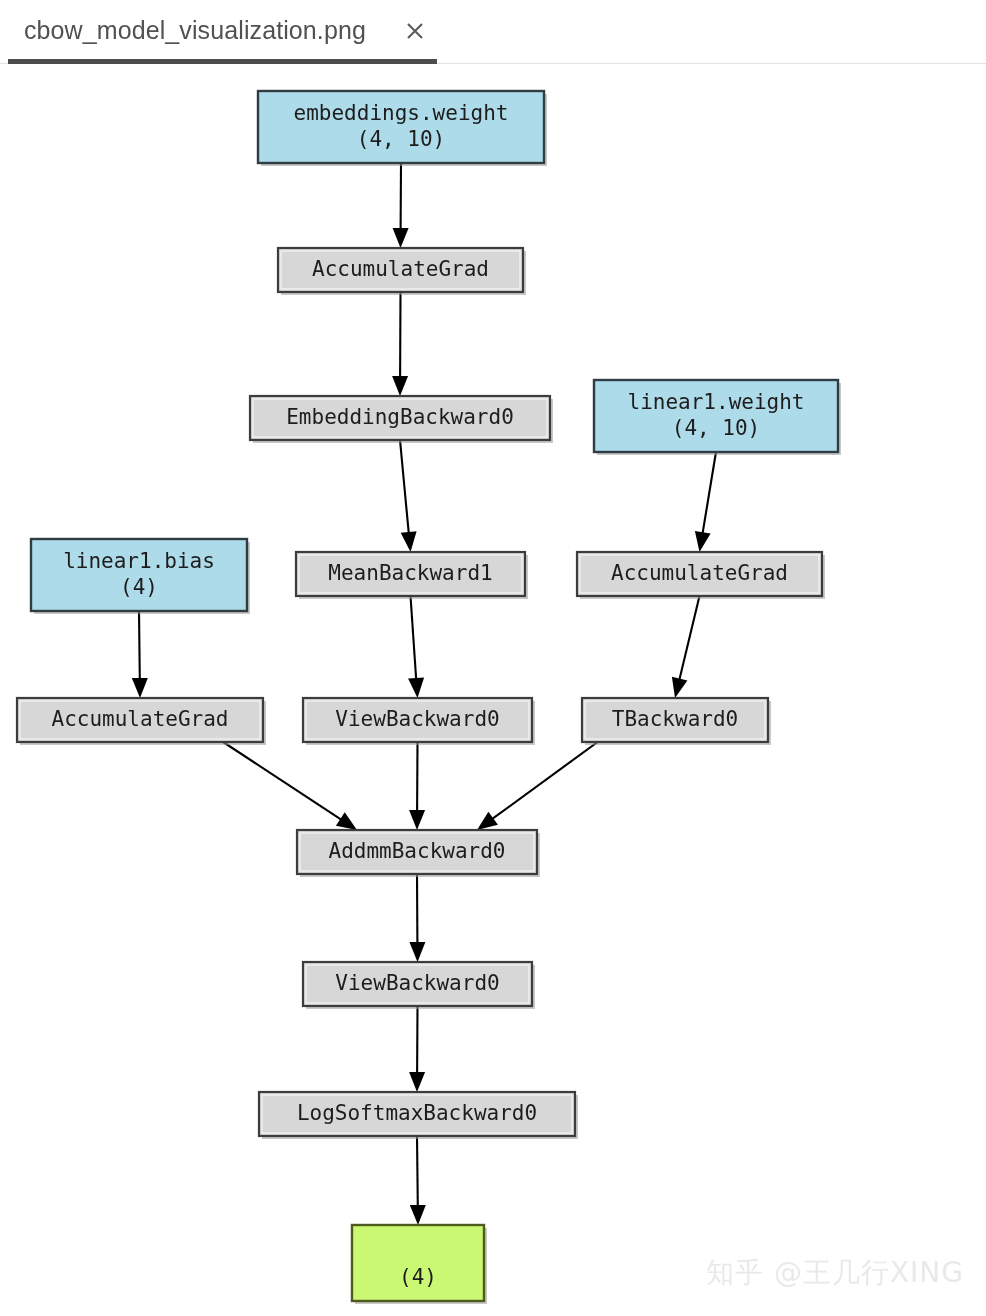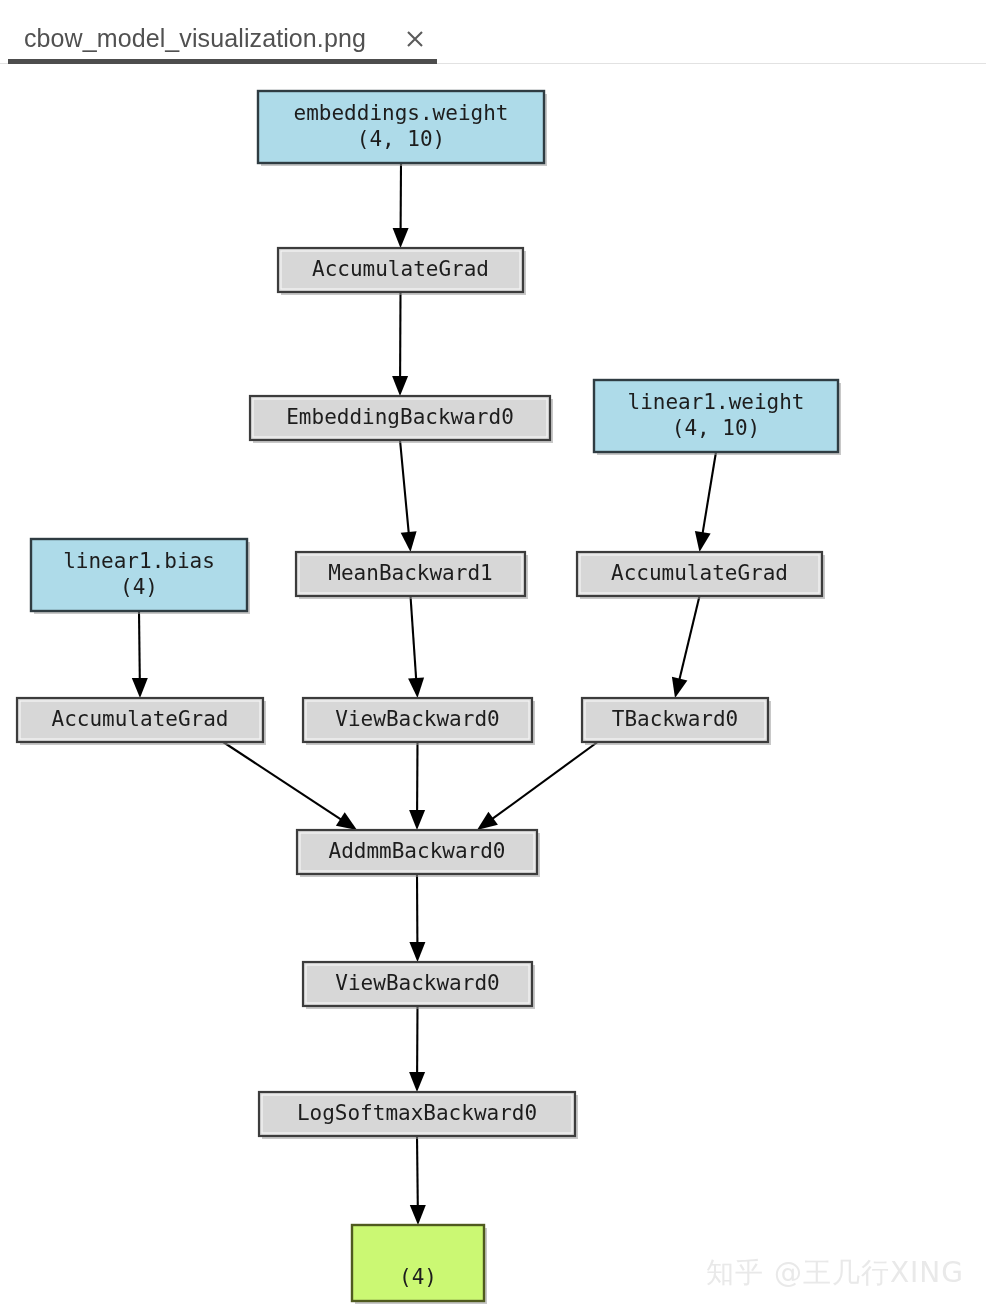--- a/index.html
+++ b/index.html
@@ -23,21 +23,21 @@
     background: #ffffff;
   }
   #tabbar-baseline {
     position: absolute;
     left: 0; top: 63px;
     width: 986px; height: 1px;
     background: #e2e2e2;
   }
   #tab {
     position: absolute;
-    left: 8px; top: 8px;
+    left: 8px; top: 0;
     width: 429px; height: 64px;
     background: #ffffff;
     cursor: default;
   }
   #tab-active-underline {
     position: absolute;
     left: 8px; top: 59px;
     width: 429px; height: 5px;
     background: #4d4d4d;
   }

